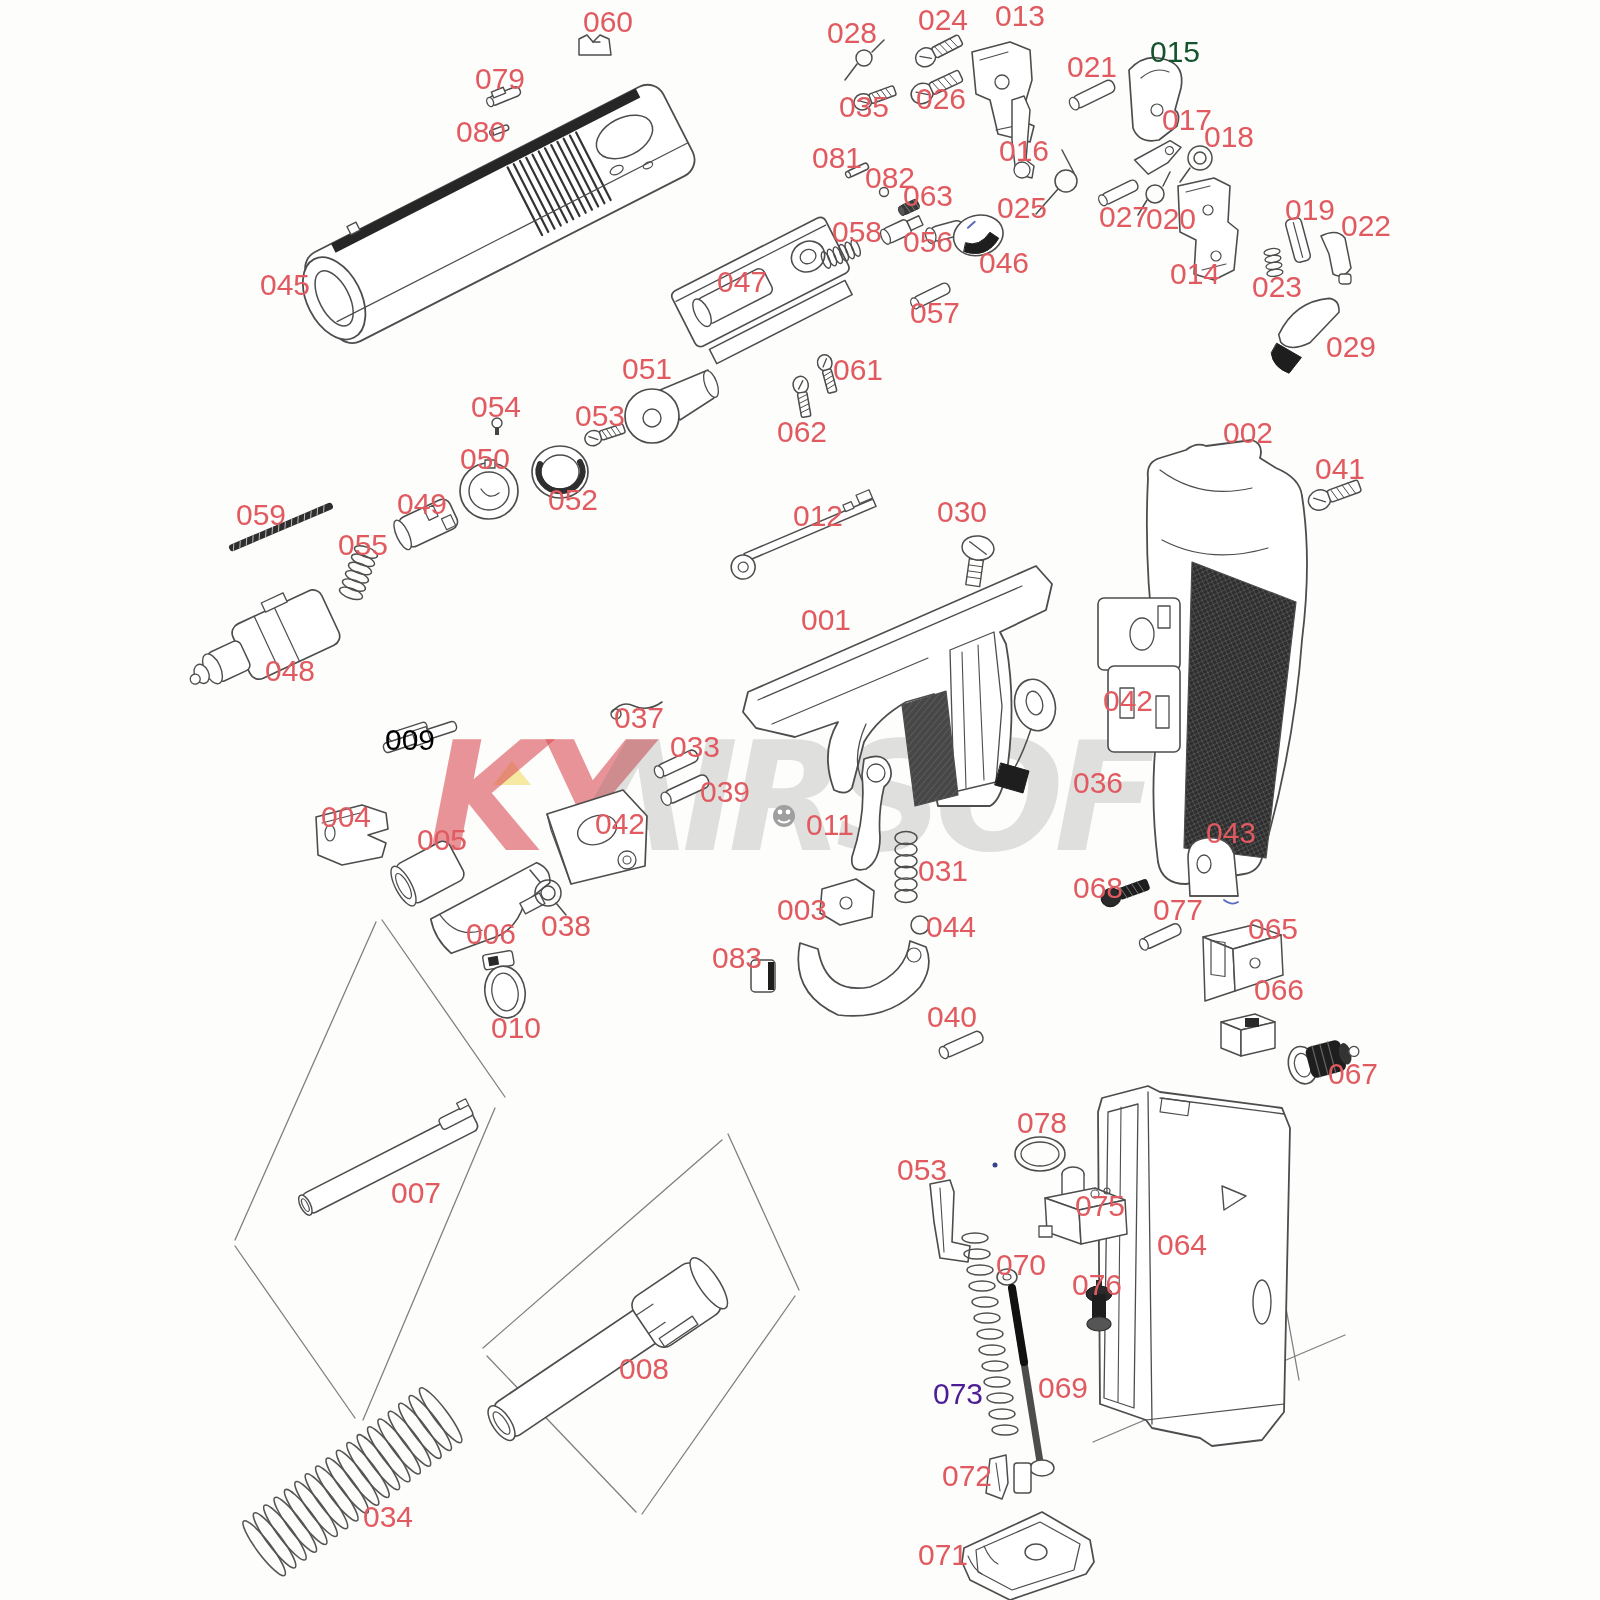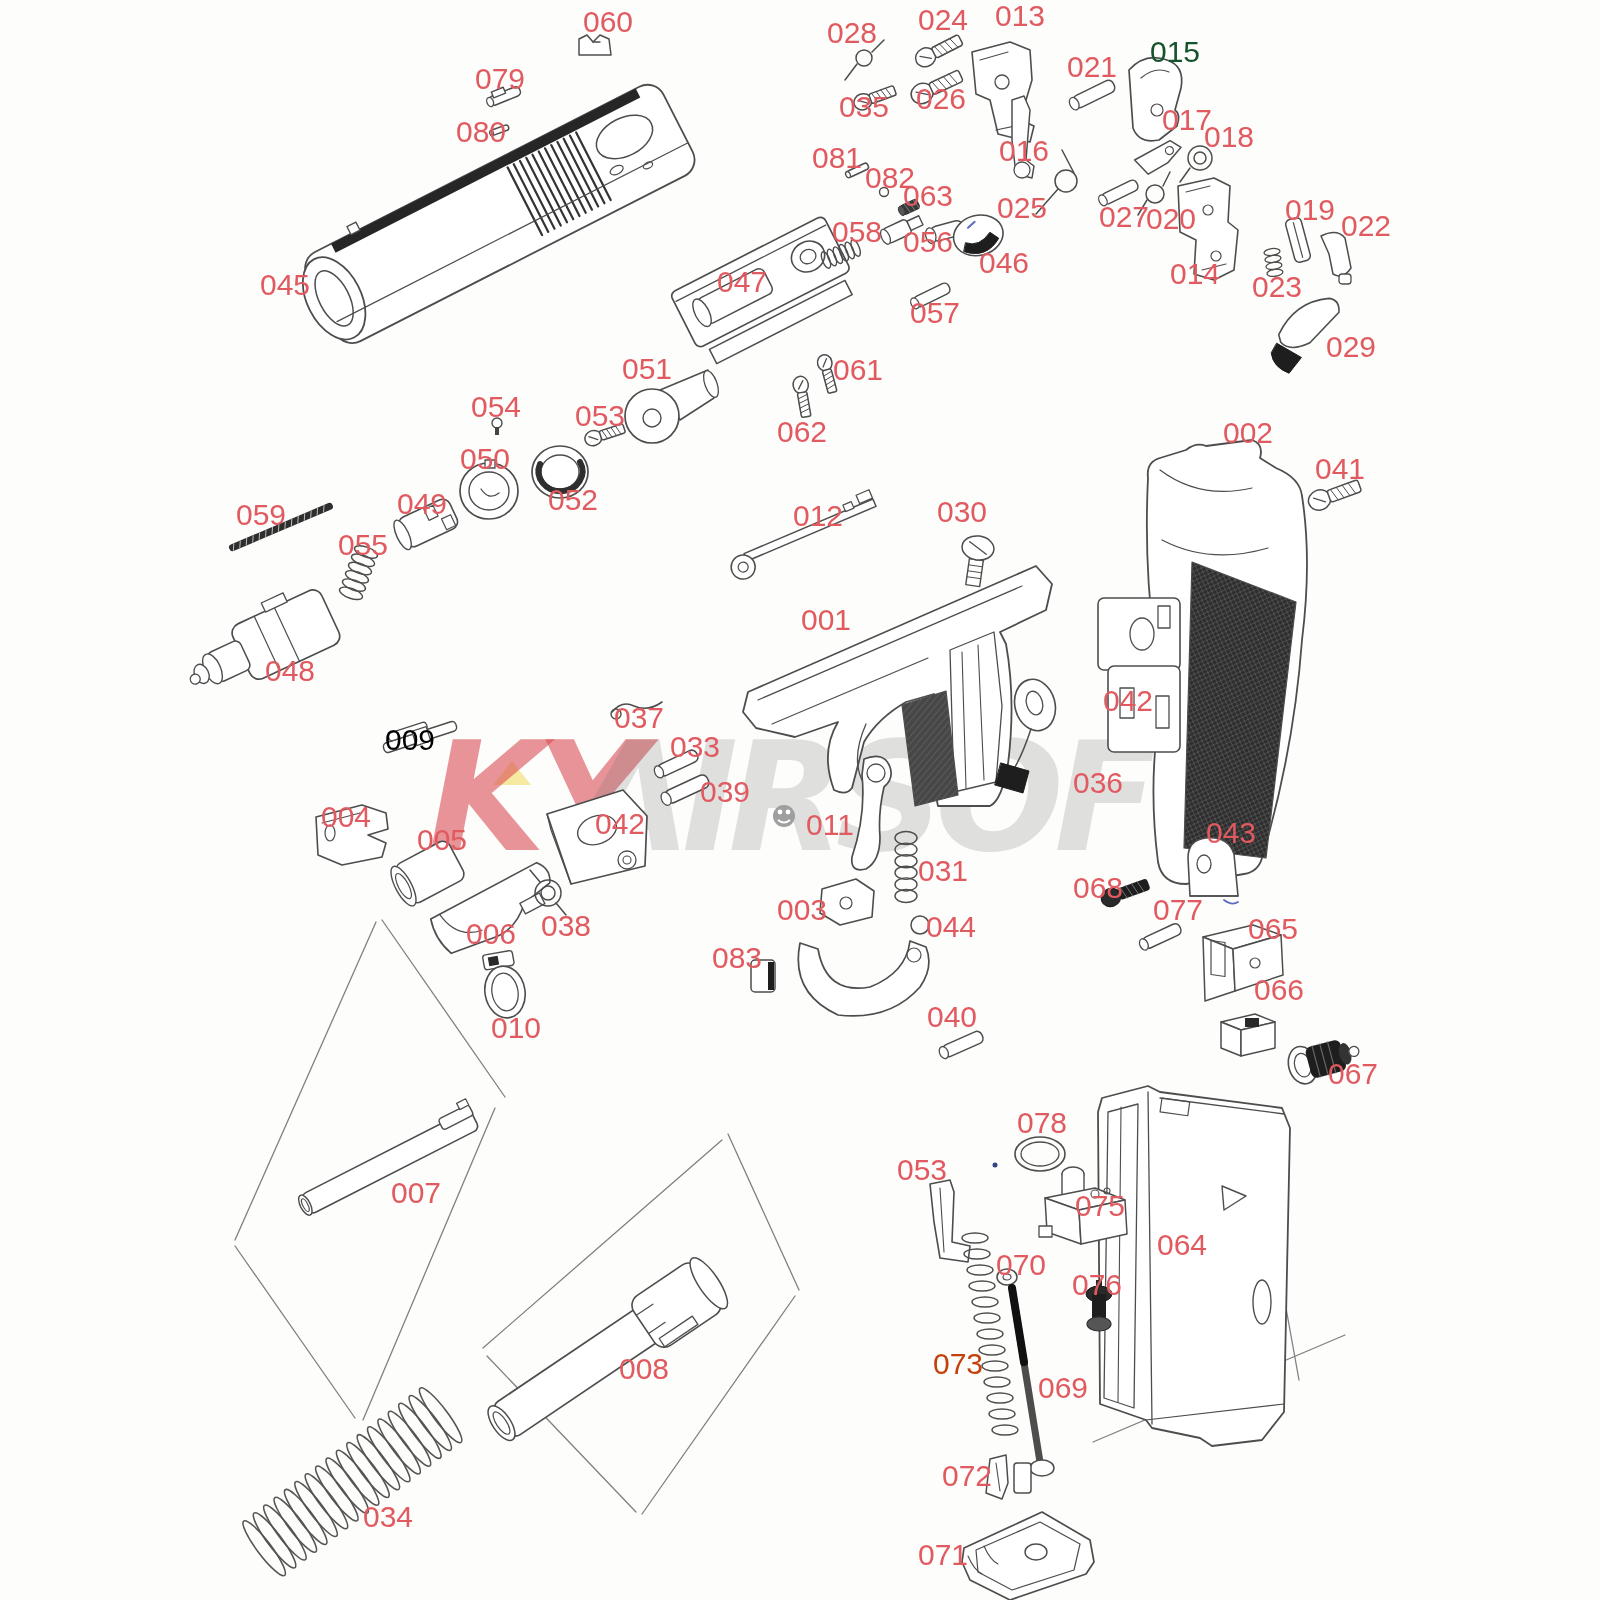--- a/index.html
+++ b/index.html
@@ -621,21 +621,21 @@
       <div class="plabel" style="left: 928px; top: 196px; color: rgb(224, 90, 96); text-align: right;">063</div>
       <div class="plabel" style="left: 1182px; top: 1245px; color: rgb(224, 90, 96);">064</div>
       <div class="plabel" style="left: 1273px; top: 929px; color: rgb(224, 90, 96);">065</div>
       <div class="plabel" style="left: 1279px; top: 990px; color: rgb(224, 90, 96);">066</div>
       <div class="plabel" style="left: 1353px; top: 1074px; color: rgb(224, 90, 96);">067</div>
       <div class="plabel" style="left: 1098px; top: 888px; color: rgb(224, 90, 96);">068</div>
       <div class="plabel" style="left: 1063px; top: 1388px; color: rgb(224, 90, 96);">069</div>
       <div class="plabel" style="left: 1021px; top: 1265px; color: rgb(224, 90, 96);">070</div>
       <div class="plabel" style="left: 943px; top: 1555px; color: rgb(224, 90, 96);">071</div>
       <div class="plabel" style="left: 967px; top: 1476px; color: rgb(224, 90, 96);">072</div>
-      <div class="plabel" style="left: 958px; top: 1364px; color: #c2410c;">073</div>
+      <div class="plabel" style="left: 958px; top: 1394px; color: #4c1d95;">073</div>
       <div class="plabel" style="left: 922px; top: 1170px; color: rgb(224, 90, 96);">053</div>
       <div class="plabel" style="left: 1100px; top: 1206px; color: rgb(224, 90, 96);">075</div>
       <div class="plabel" style="left: 1097px; top: 1285px; color: rgb(224, 90, 96);">076</div>
       <div class="plabel" style="left: 1178px; top: 910px; color: rgb(224, 90, 96);">077</div>
       <div class="plabel" style="left: 1042px; top: 1123px; color: rgb(224, 90, 96);">078</div>
       <div class="plabel" style="left: 500px; top: 79px; color: rgb(224, 90, 96);">079</div>
       <div class="plabel" style="left: 481px; top: 132px; color: rgb(224, 90, 96);">080</div>
       <div class="plabel" style="left: 837px; top: 158px; color: rgb(224, 90, 96);">081</div>
       <div class="plabel" style="left: 890px; top: 178px; color: rgb(224, 90, 96);">082</div>
       <div class="plabel" style="left: 737px; top: 958px; color: rgb(224, 90, 96);">083</div>

